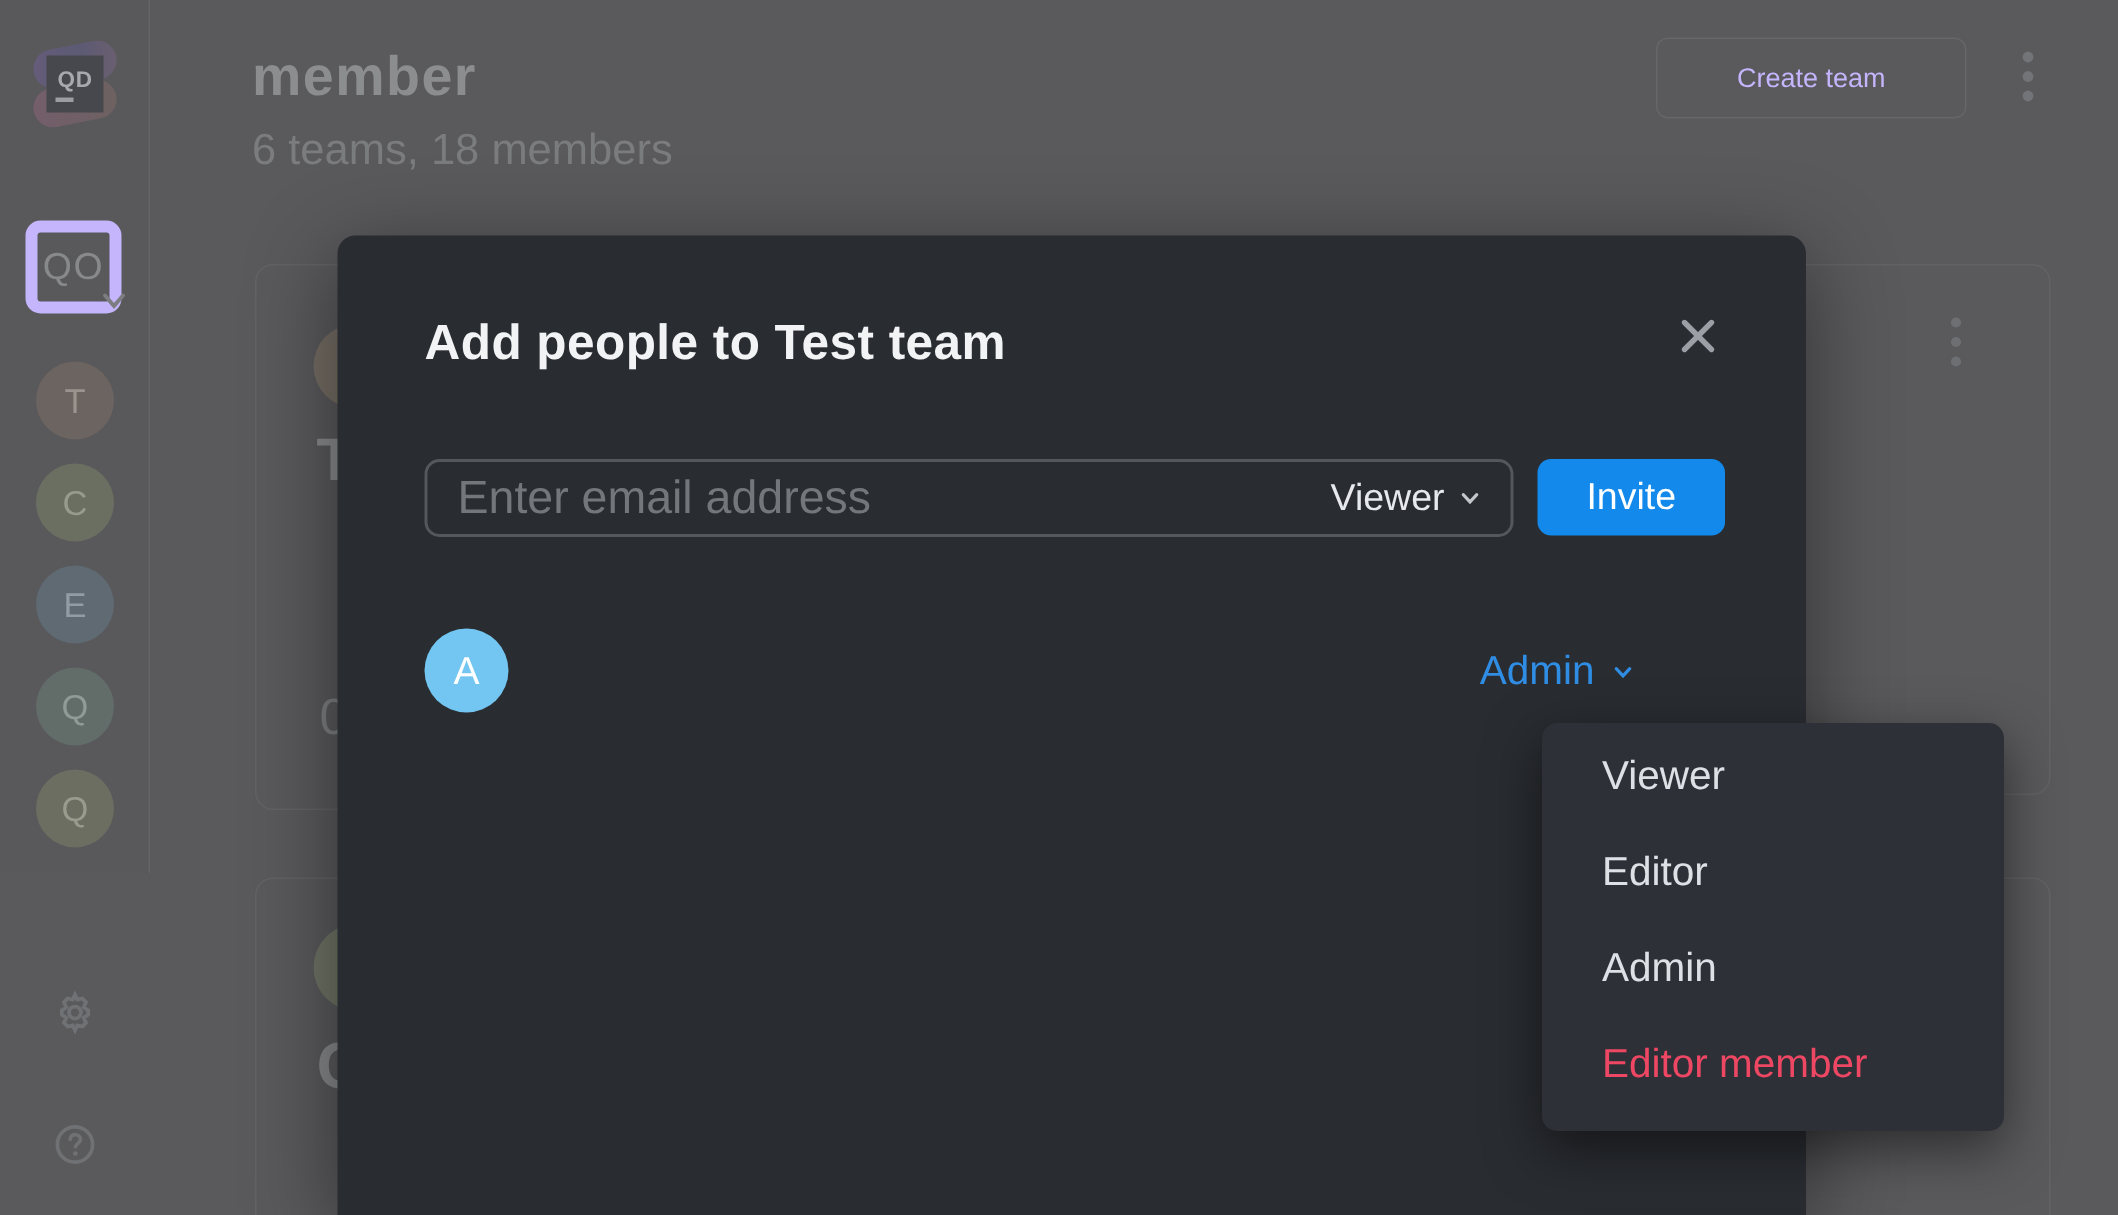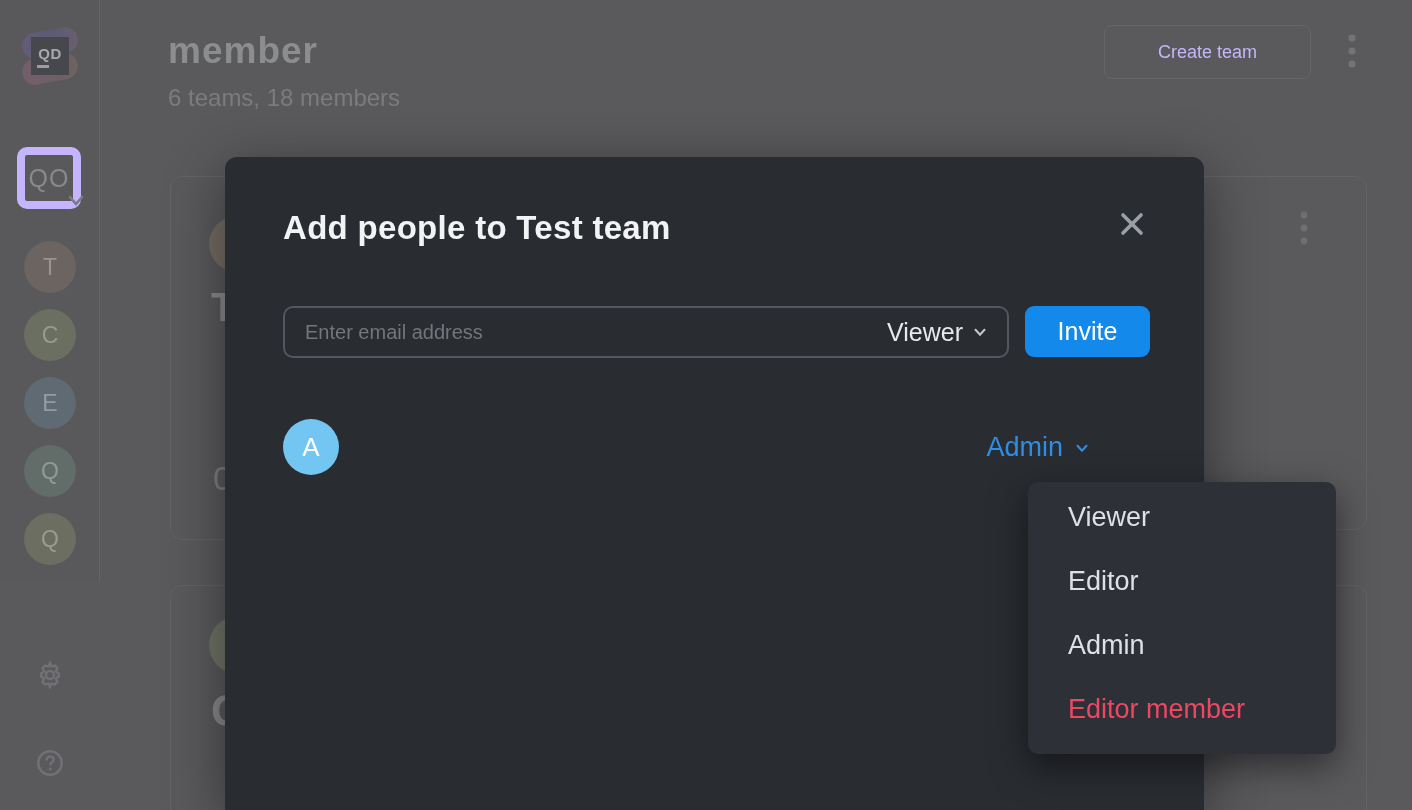--- a/index.html
+++ b/index.html
@@ -35,21 +35,21 @@
   .sa1 { top:309px; background:#6b6f62; color:#979b8d; }
   .sa2 { top:377px; background:#5f6a73; color:#939ca5; }
   .sa3 { top:445px; background:#626c69; color:#909a97; }
   .sa4 { top:513px; background:#6c6e61; color:#999b8d; }
 
   .side-icon { left:35px; width:30px; height:30px; color:#707174; }
   .gear { top:660px; } .help { top:748px; }
 
   
   .bg-title { left:168px; top:30px; font-size:37px; font-weight:700; color:#8c8d8f; letter-spacing:1px;}
-  .bg-subtitle { left:168px; top:84px; font-size:24px; color:#7b7c7e; }
+  .bg-subtitle { left:168px; top:84px; font-size:29px; color:#7b7c7e; }
   .bg-search { left:538px; top:25px; width:537px; height:54px; border:1px solid #66676a;
                border-radius:8px; background:transparent; }
   .bg-search input { width:100%; height:100%; background:transparent; border:none; outline:none;
                      padding:0 56px 0 22px; font-size:26px; color:#8e8f91;
                      font-family:"Liberation Sans",sans-serif; }
   .bg-search input::placeholder { color:#7e7f82; opacity:1; }
   .bg-search .sicon { position:absolute; right:18px; top:14px; width:26px; height:26px; color:#77787b; }
   .bg-create { left:1104px; top:25px; width:207px; height:54px; border:1px solid #656669; border-radius:8px;
                display:flex; align-items:center; justify-content:center; font-size:18px; color:#c4b5fd;
                background:transparent; }
@@ -71,21 +71,21 @@
   
   .modal { left:225px; top:157px; width:979px; height:653px; background:#292c31;
            border-radius:12px 12px 0 0; box-shadow:0 14px 60px rgba(0,0,0,.45); }
   .modal-title { position:absolute; left:58px; top:52px; font-size:33px; font-weight:700;
                  color:#f1f3f5; letter-spacing:.3px; }
   .modal-close { position:absolute; left:890px; top:50px; width:34px; height:34px; color:#9aa0a6;
                  cursor:pointer; }
   .email-input { position:absolute; left:58px; top:149px; width:726px; height:52px;
                  border:2px solid #54575d; border-radius:10px; display:flex; align-items:center; }
   .email-input input { flex:1; height:100%; background:transparent; border:none; outline:none;
-                       padding:0 16px 0 20px; font-size:20px; color:#84cc16;
+                       padding:0 16px 0 20px; font-size:31px; color:#84cc16;
                        font-family:"Liberation Sans",sans-serif; }
   .email-input input::placeholder { color:#73767b; opacity:1; }
   .role-select { display:flex; align-items:center; gap:8px; padding-right:18px; cursor:pointer; }
   .role-select .lbl { font-size:25px; color:#e7e9ec; }
   .role-select svg { width:18px; height:18px; color:#c3c7cc; }
   .invite-btn { position:absolute; left:800px; top:149px; width:125px; height:51px; border:none;
                 border-radius:9px; background:#1389ec; color:#ffffff; font-size:25px;
                 font-family:"Liberation Sans",sans-serif; cursor:pointer; }
   .member-row { position:absolute; left:58px; top:262px; width:863px; height:56px; }
   .member-avatar { position:absolute; left:0; top:0; width:56px; height:56px; border-radius:50%;

